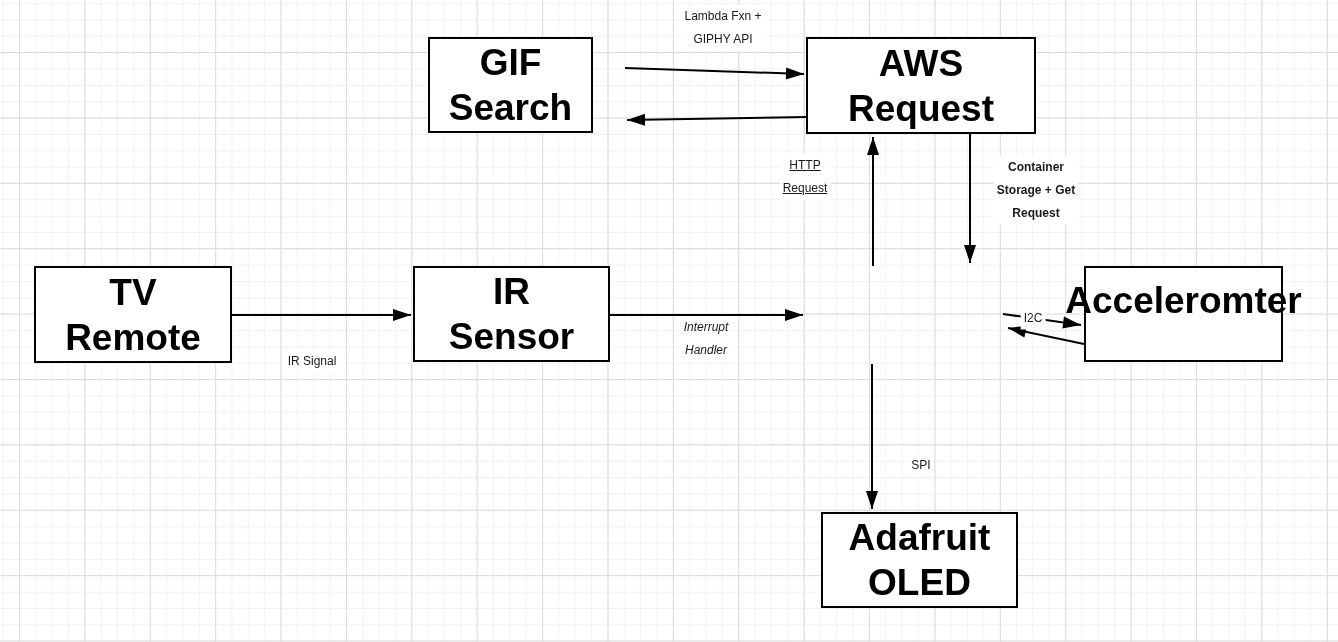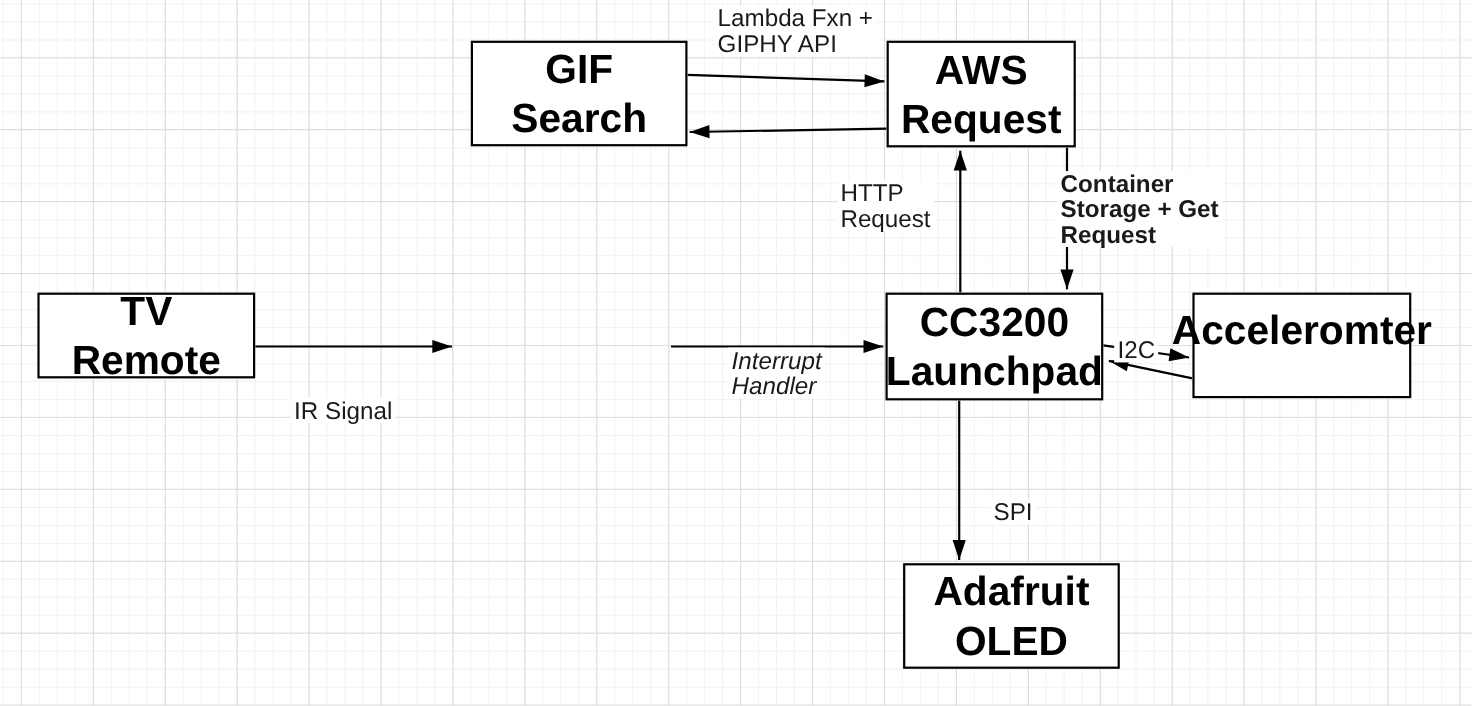--- a/index.html
+++ b/index.html
@@ -50,45 +50,45 @@
     justify-content: center;
     text-align: center;
     color: #000000;
     font-weight: bold;
     font-size: 37px;
     line-height: 45px;
   }
   .node .node-label {
     white-space: pre-line;
   }
-  .node-gif-search     { left: 428px; top: 37px;  width: 197px; height: 96px; align-items: center; }
-  .node-aws-request    { left: 806px; top: 37px;  width: 172px; height: 97px; }
-  .node-tv-remote      { left: 34px;  top: 266px; width: 198px; height: 78px; }
+  .node-gif-search     { left: 428px; top: 37px;  width: 165px; height: 96px; align-items: center; }
+  .node-aws-request    { left: 806px; top: 37px;  width: 230px; height: 97px; }
+  .node-tv-remote      { left: 34px;  top: 266px; width: 198px; height: 97px; }
   .node-ir-sensor      { left: 413px; top: 266px; width: 197px; height: 96px; }
   .node-cc3200         { left: 805px; top: 266px; width: 198px; height: 98px; }
   .node-accelerometer  { left: 1084px; top: 266px; width: 199px; height: 96px;
                          align-items: flex-start; padding-top: 10px; }
   .node-accelerometer .node-label { white-space: nowrap; }
   .node-adafruit-oled  { left: 821px; top: 512px; width: 197px; height: 96px; }
 
   .edge-label {
     position: absolute;
     transform: translate(-50%, -50%);
     background: #ffffff;
     color: #1a1a1a;
-    font-size: 22px;
+    font-size: 12px;
     line-height: 23px;
-    text-align: left;
+    text-align: center;
     white-space: pre-line;
     padding: 0 3px;
   }
   .lbl-lambda    { left: 723px;  top: 28px; }
-  .lbl-http      { left: 805px;  top: 187px; }
+  .lbl-http      { left: 805px;  top: 177px; text-decoration: underline; }
   .lbl-container { left: 1036px; top: 190px; font-weight: bold; }
-  .lbl-ir-signal { left: 312px;  top: 373px; }
+  .lbl-ir-signal { left: 312px;  top: 361px; }
   .lbl-interrupt { left: 706px;  top: 339px; font-style: italic; }
   .lbl-i2c       { left: 1033px; top: 288px; margin-top: 30px; }
   .lbl-spi       { left: 921px;  top: 421px; margin-top: 44px; }
 </style>
 </head>
 <body>
 
 <div class="canvas">
 
   <svg class="arrows" viewBox="0 0 1338 642" xmlns="http://www.w3.org/2000/svg">
@@ -116,25 +116,25 @@
   <div class="node node-aws-request">
     <span class="node-label">AWS
 Request</span>
   </div>
 
   <div class="node node-tv-remote">
     <span class="node-label">TV
 Remote</span>
   </div>
 
+  <div class="node node-ir-sensor">
+    <span class="node-label">IR
+Sensor</span>
+  </div>
 
-  <div class="node node-cc3200">
-    <span class="node-label">CC3200
-Launchpad</span>
-  </div>
 
   <div class="node node-adafruit-oled">
     <span class="node-label">Adafruit
 OLED</span>
   </div>
 
   <div class="node node-accelerometer">
     <span class="node-label">Acceleromter</span>
   </div>
 

